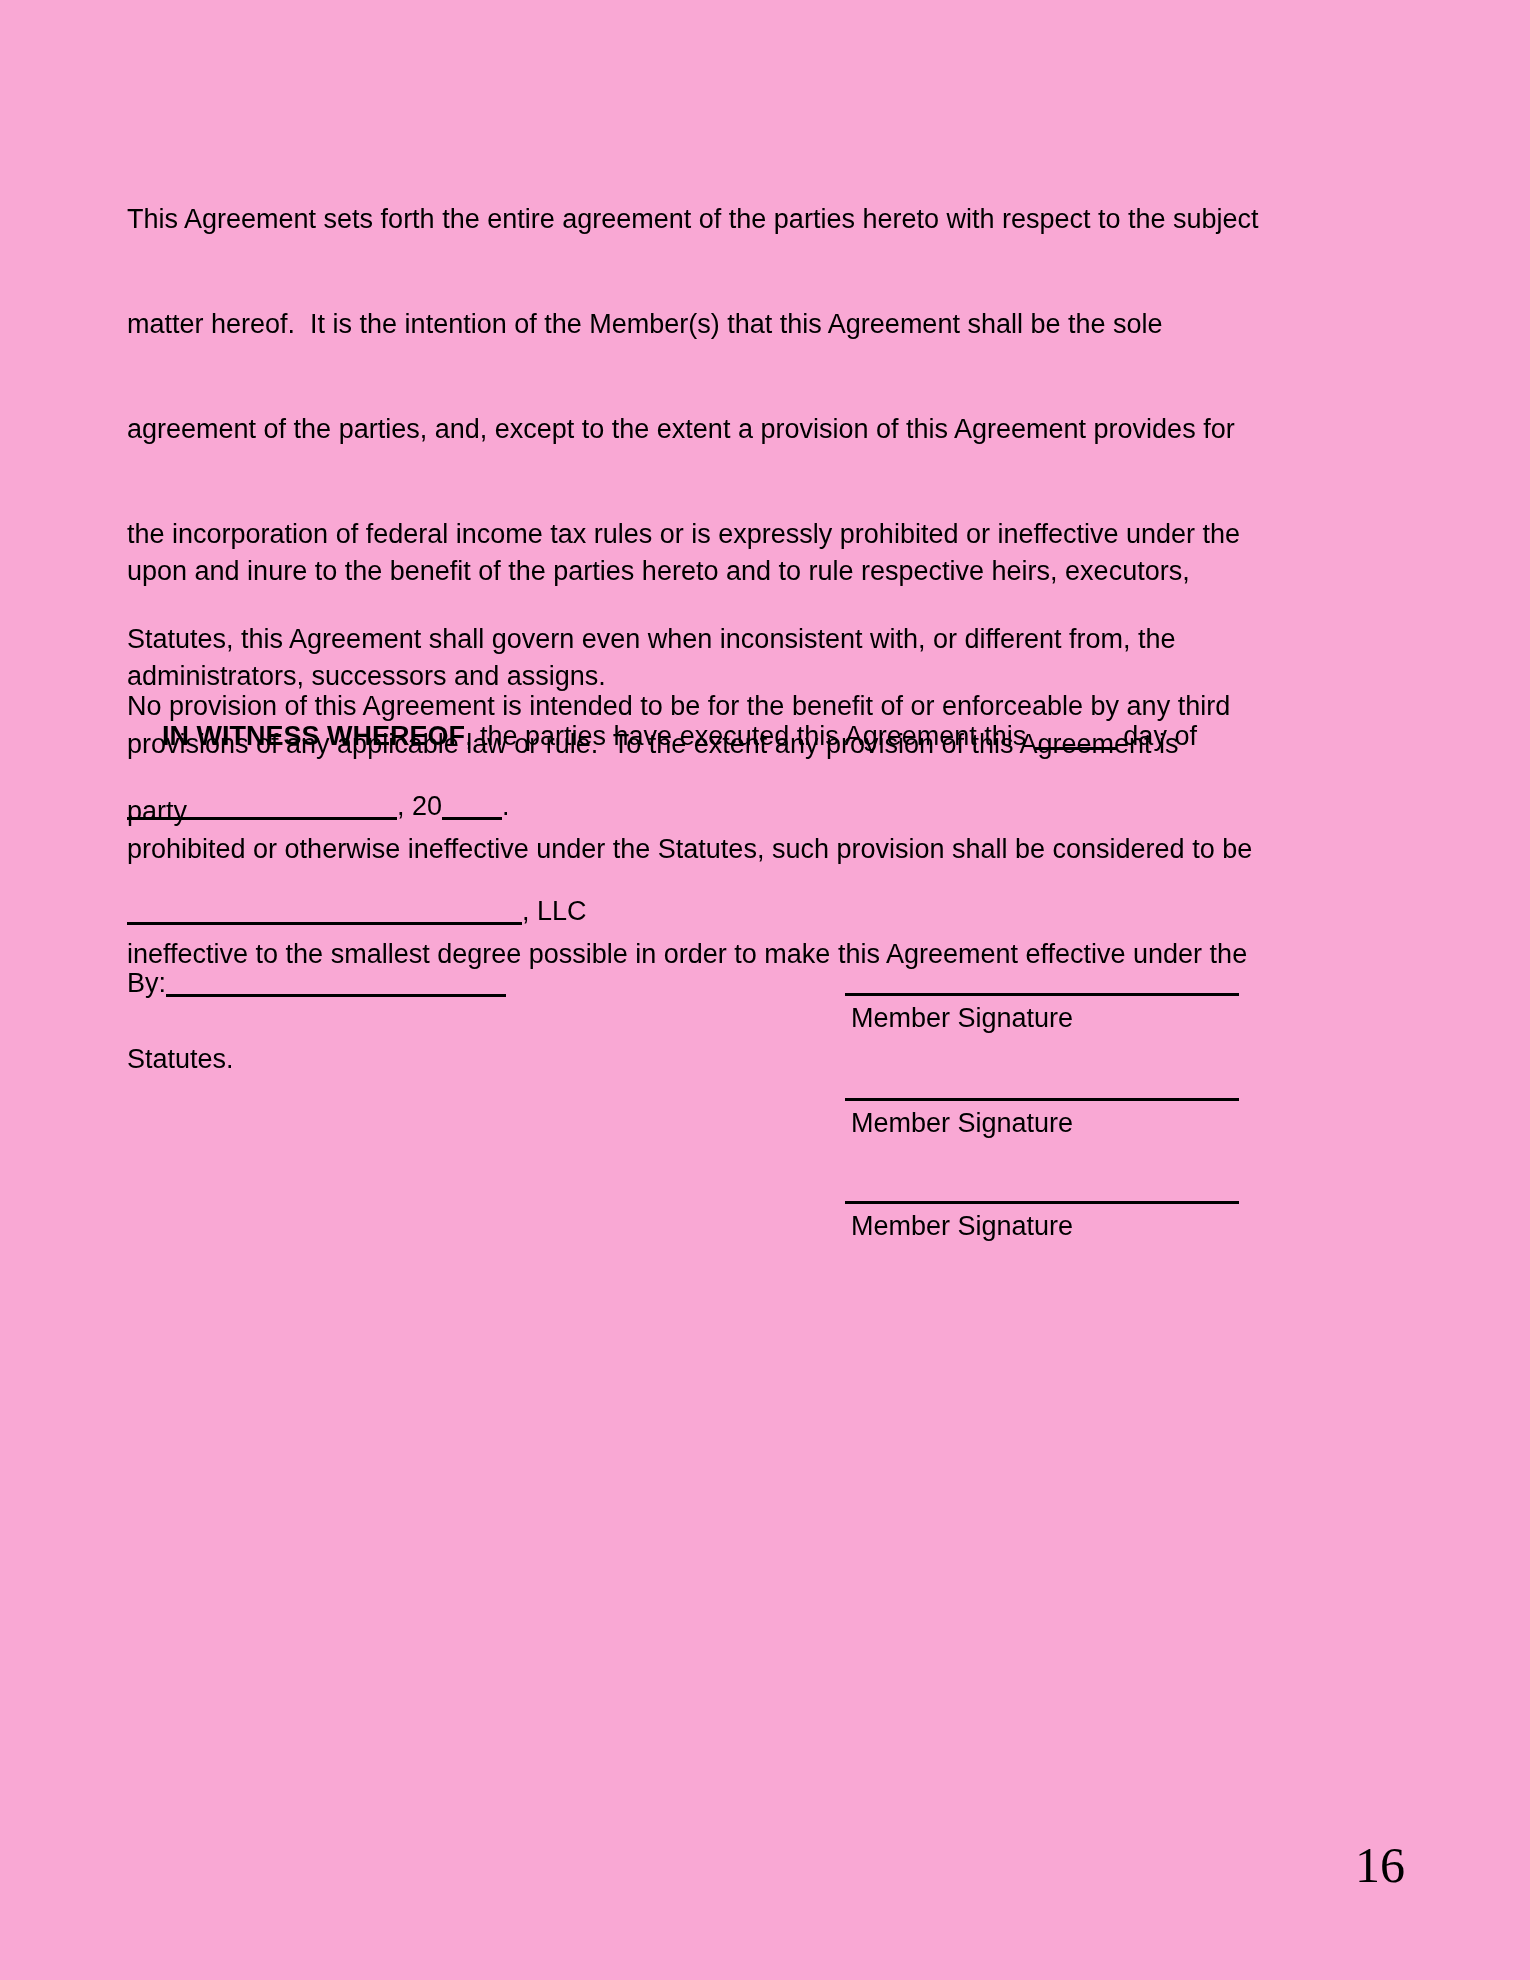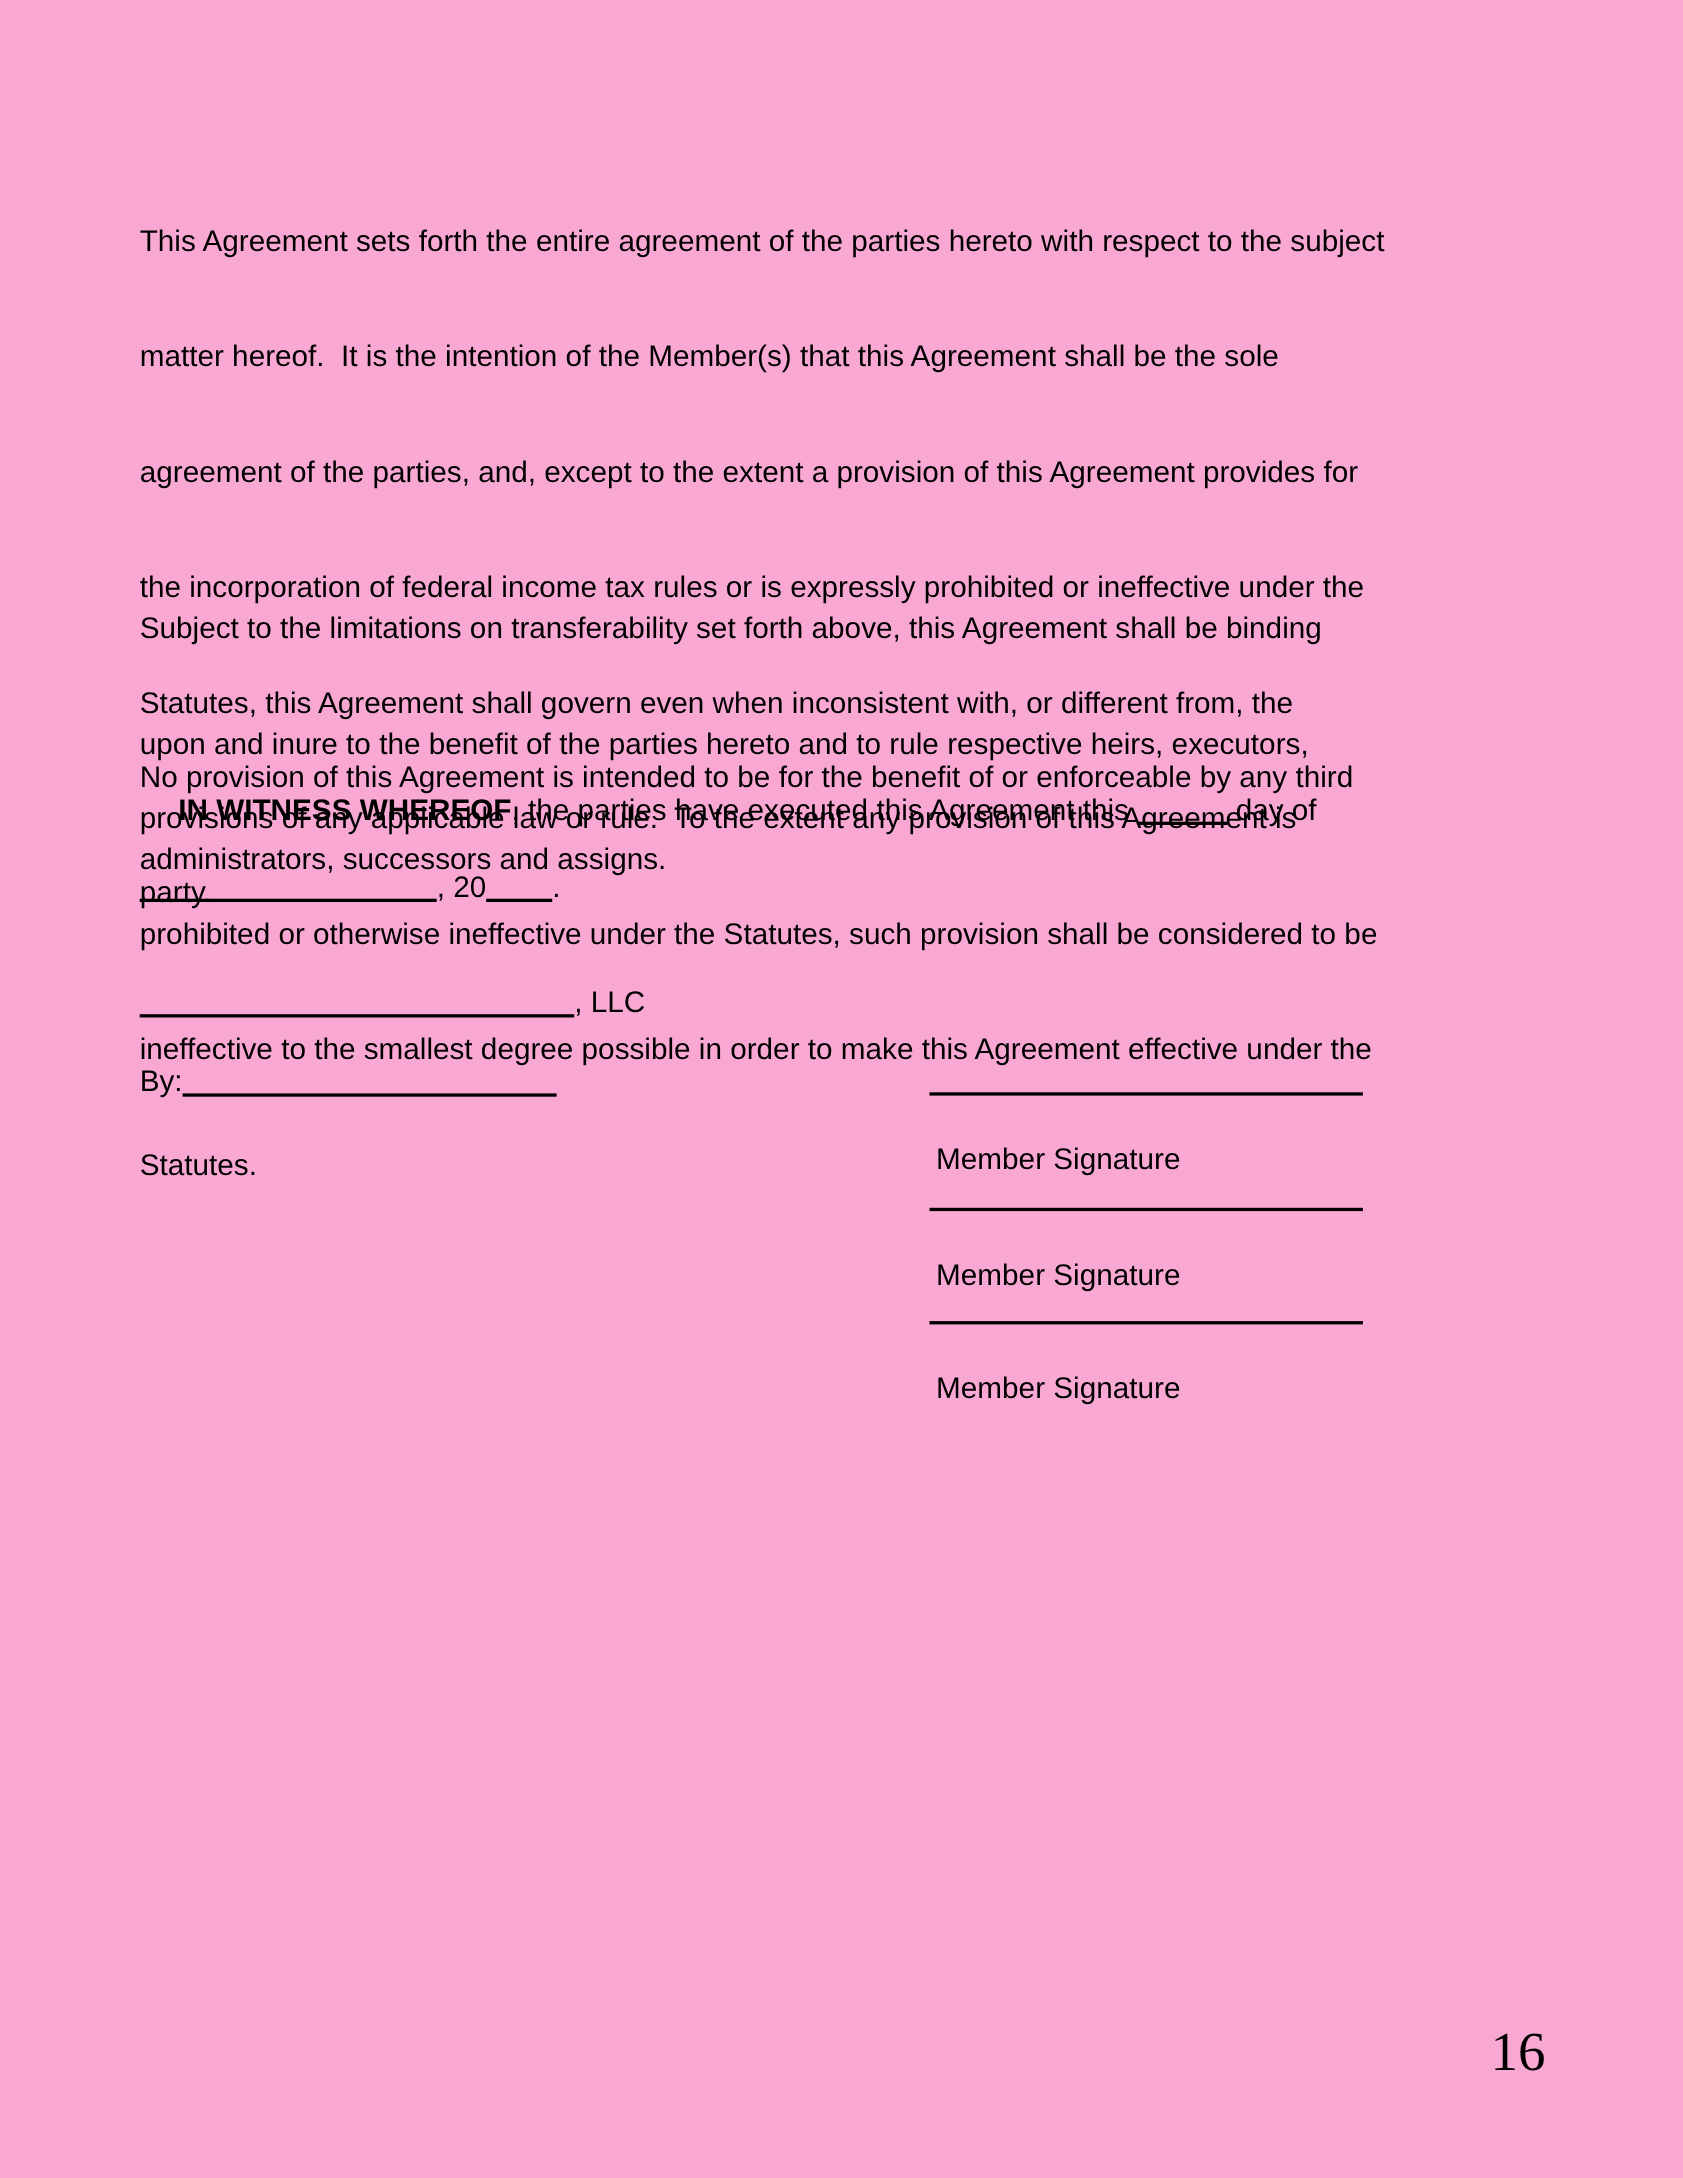--- a/index.html
+++ b/index.html
@@ -27,21 +27,21 @@
   .w270 { width: 270px; }
   .w60  { width: 60px; }
   .w395 { width: 395px; }
   .w340 { width: 340px; }
   .sig {
     position: absolute;
     left: 845px;
     width: 394px;
     border-top: 3px solid #000000;
   }
-  .siglabel { padding-top: 5px; padding-left: 6px; margin-top: 36px; }
+  .siglabel { padding-top: 5px; padding-left: 6px; }
   .pagenum {
     position: absolute;
     left: 1355px;
     top: 1846px;
     font-family: "Liberation Serif", "DejaVu Serif", serif;
     font-size: 50px;
     line-height: 38px;
   }
 </style>
 </head>
@@ -55,21 +55,20 @@
     <div class="line">agreement of the parties, and, except to the extent a provision of this Agreement provides for</div>
     <div class="line">the incorporation of federal income tax rules or is expressly prohibited or ineffective under the</div>
     <div class="line">Statutes, this Agreement shall govern even when inconsistent with, or different from, the</div>
     <div class="line">provisions of any applicable law or rule.  To the extent any provision of this Agreement is</div>
     <div class="line">prohibited or otherwise ineffective under the Statutes, such provision shall be considered to be</div>
     <div class="line">ineffective to the smallest degree possible in order to make this Agreement effective under the</div>
     <div class="line">Statutes.</div>
   </div>
 
   <div class="para" style="top:484px">
-    <div class="line">Subject to the limitations on transferability set forth above, this Agreement shall be binding</div>
     <div class="line">upon and inure to the benefit of the parties hereto and to rule respective heirs, executors,</div>
     <div class="line">administrators, successors and assigns.</div>
   </div>
 
   <div class="para" style="top:619px">
     <div class="line">No provision of this Agreement is intended to be for the benefit of or enforceable by any third</div>
     <div class="line">party.</div>
   </div>
 
   <div class="row" style="top:719px"><span class="b">IN WITNESS WHEREOF</span><span>, the parties have executed this Agreement this </span><span class="blank w82"></span><span> day of</span></div>

